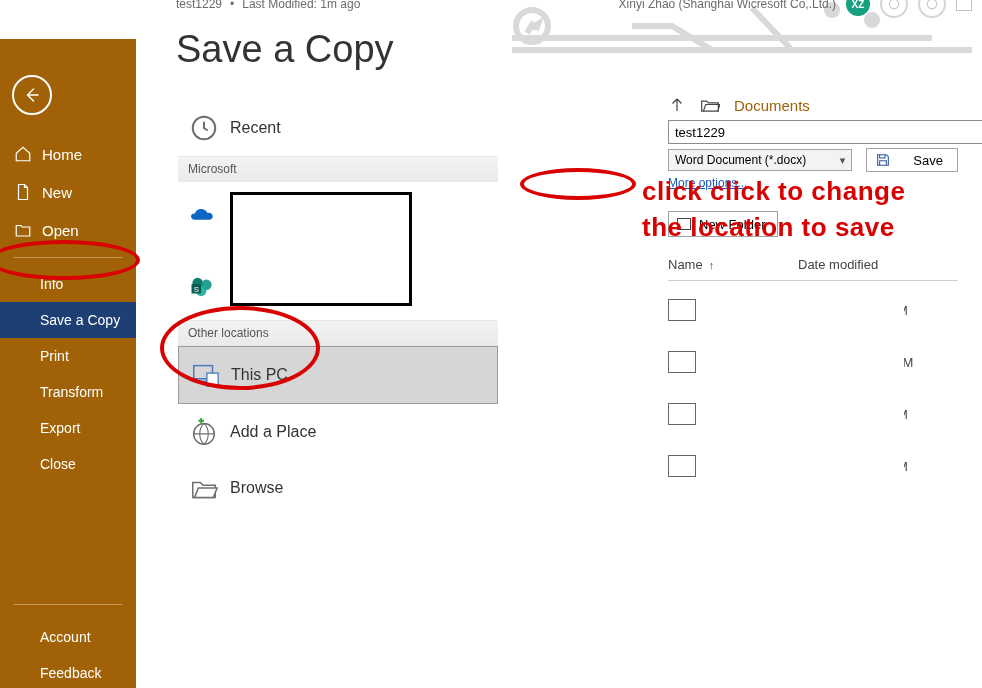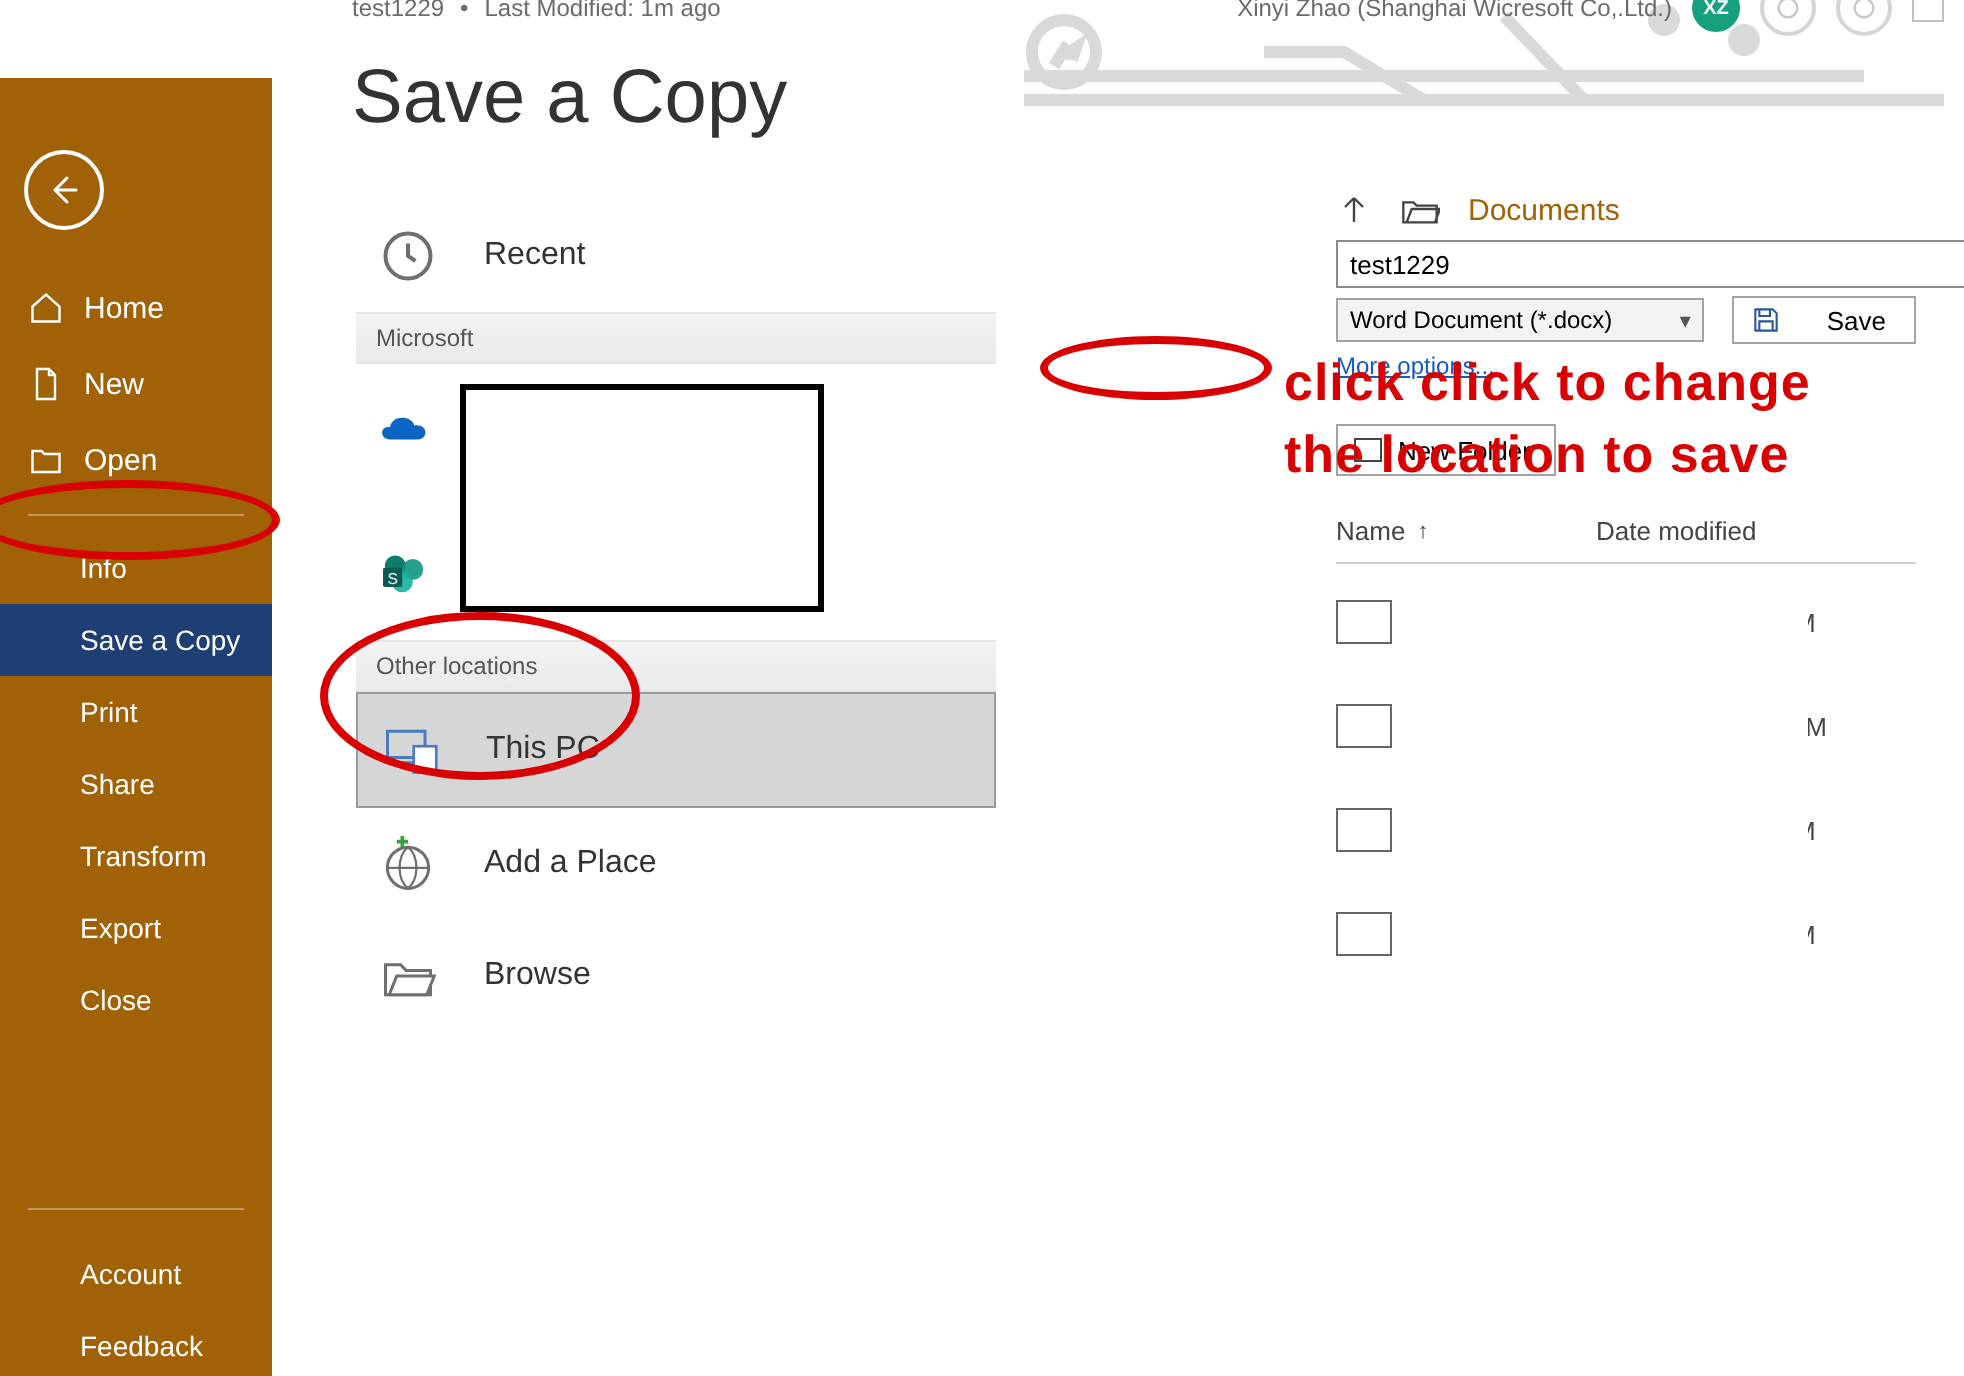--- a/index.html
+++ b/index.html
@@ -35,21 +35,21 @@
 .ghost-square { width: 16px; height: 14px; border: 1px solid #c0c0c0; display: inline-block; }
 
 
 .deco { position: absolute; top: 0; right: 0; width: 470px; height: 60px; pointer-events: none; }
 
 
 .page-title { position: absolute; left: 40px; top: 28px; font-size: 38px; font-weight: 300; color: #333; }
 
 
 .locations { position: absolute; left: 42px; top: 100px; width: 320px; }
-.loc-item { display: flex; align-items: center; gap: 22px; padding: 12px 10px; cursor: pointer; }
+.loc-item { display: flex; align-items: center; gap: 10px; padding: 12px 10px; cursor: pointer; }
 .loc-icon { width: 32px; height: 32px; display: inline-flex; align-items: center; justify-content: center; }
 .loc-label { font-size: 16px; color: #333; }
 .section-head { font-size: 12px; color: #555; padding: 5px 10px; background: linear-gradient(#f3f3f3,#eaeaea); border-top: 1px solid #e5e5e5; border-bottom: 1px solid #e5e5e5; }
 .ms-row { display: flex; align-items: flex-start; gap: 14px; padding: 10px 10px 14px 10px; }
 .ms-icons { display: flex; flex-direction: column; gap: 48px; padding-top: 10px; }
 .cloud-icon, .sp-icon { width: 28px; height: 24px; display: inline-flex; align-items: center; justify-content: center; }
 .preview-box { width: 182px; height: 114px; border: 3px solid #000; background: #fff; }
 .loc-item.thispc { background: #d6d6d6; border: 1px solid #9b9b9b; }
 .addplace-icon svg, .browse-icon svg, .recent-icon svg, .thispc-icon svg { width: 30px; height: 30px; }
 
@@ -130,23 +130,20 @@
       <li class="nav-item indent">
           <span>Info</span>
         </li>
       <li class="nav-item indent selected">
           <span>Save a Copy</span>
         </li>
       <li class="nav-item indent">
           <span>Print</span>
         </li>
       <li class="nav-item indent">
-          <span>Share</span>
-        </li>
-      <li class="nav-item indent">
           <span>Transform</span>
         </li>
       <li class="nav-item indent">
           <span>Export</span>
         </li>
       <li class="nav-item indent">
           <span>Close</span>
         </li>
     </ul>
     <div class="nav-spacer"></div>

